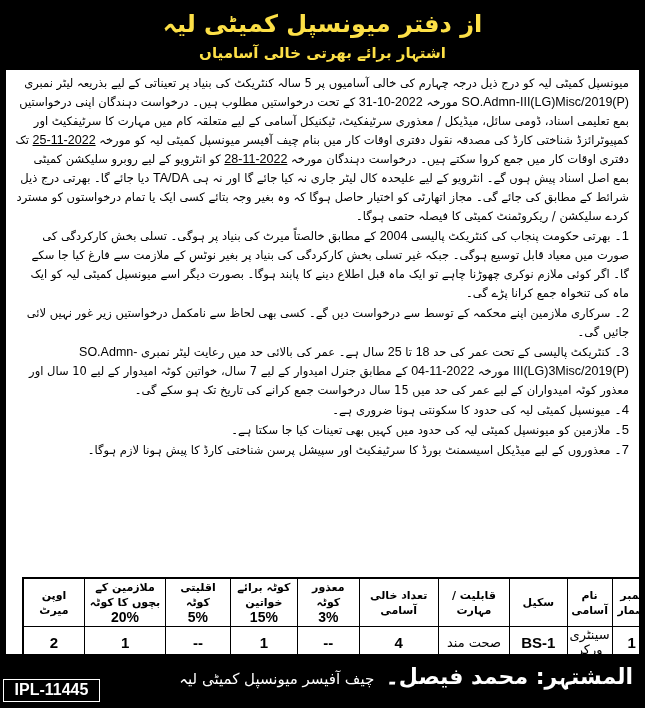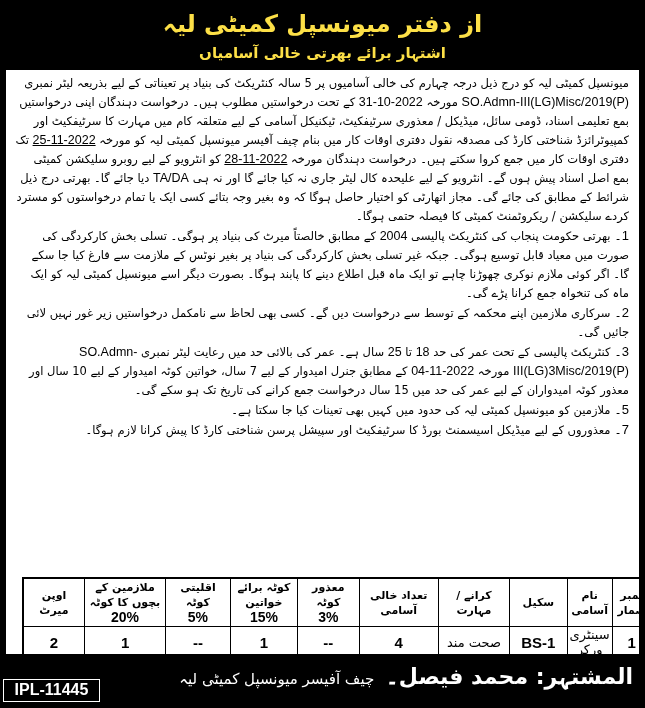--- a/index.html
+++ b/index.html
@@ -71,39 +71,43 @@
       <span class="ltr">18</span>
       <span>تا</span>
       <span class="ltr">25</span>
       <span>سال ہے۔ عمر کی بالائی حد میں رعایت لیٹر نمبری</span>
       <span class="ltr">SO.Admn-III(LG)3Misc/2019(P)</span>
       <span>مورخہ</span>
       <span class="ltr">04-11-2022</span>
       <span>کے مطابق جنرل امیدوار کے لیے 7 سال، خواتین کوٹہ امیدوار کے لیے 10 سال اور معذور کوٹہ امیدواران کے لیے عمر کی حد میں 15 سال درخواست جمع کرانے کی تاریخ تک ہو سکے گی۔</span>
     </span>
     <span class="item">
+      <span class="num">4۔</span>
+      <span>میونسپل کمیٹی لیہ کی حدود کا سکونتی ہونا ضروری ہے۔</span>
+    </span>
+    <span class="item">
       <span class="num">5۔</span>
       <span>ملازمین کو میونسپل کمیٹی لیہ کی حدود میں کہیں بھی تعینات کیا جا سکتا ہے۔</span>
     </span>
     <span class="item">
       <span class="num">7۔</span>
-      <span>معذوروں کے لیے میڈیکل اسیسمنٹ بورڈ کا سرٹیفکیٹ اور سپیشل پرسن شناختی کارڈ کا پیش کرانا لازم ہوگا۔</span>
+      <span>معذوروں کے لیے میڈیکل اسیسمنٹ بورڈ کا سرٹیفکیٹ اور سپیشل پرسن شناختی کارڈ کا پیش ہونا لازم ہوگا۔</span>
     </span>
   </div>
 
   <table>
     <tbody>
         <tr>
       <th style="width:62px"><span>اوپن میرٹ</span></th>
       <th style="width:82px"><span>ملازمین کے بچوں کا کوٹہ</span><span class="pct">20%</span></th>
       <th style="width:65px"><span>اقلیتی کوٹہ</span><span class="pct">5%</span></th>
       <th style="width:68px"><span>کوٹہ برائے خواتین</span><span class="pct">15%</span></th>
       <th style="width:62px"><span>معذور کوٹہ</span><span class="pct">3%</span></th>
       <th style="width:80px"><span>تعداد خالی آسامی</span></th>
-      <th style="width:72px"><span>کرانے / مہارت</span></th>
+      <th style="width:72px"><span>قابلیت / مہارت</span></th>
       <th style="width:58px"><span>سکیل</span></th>
       <th style="width:45px"><span>نام آسامی</span></th>
       <th style="width:40px"><span>نمبر شمار</span></th>
     </tr>
     <tr>
       <td>2</td>
       <td>1</td>
       <td>--</td>
       <td>1</td>
       <td>--</td>

